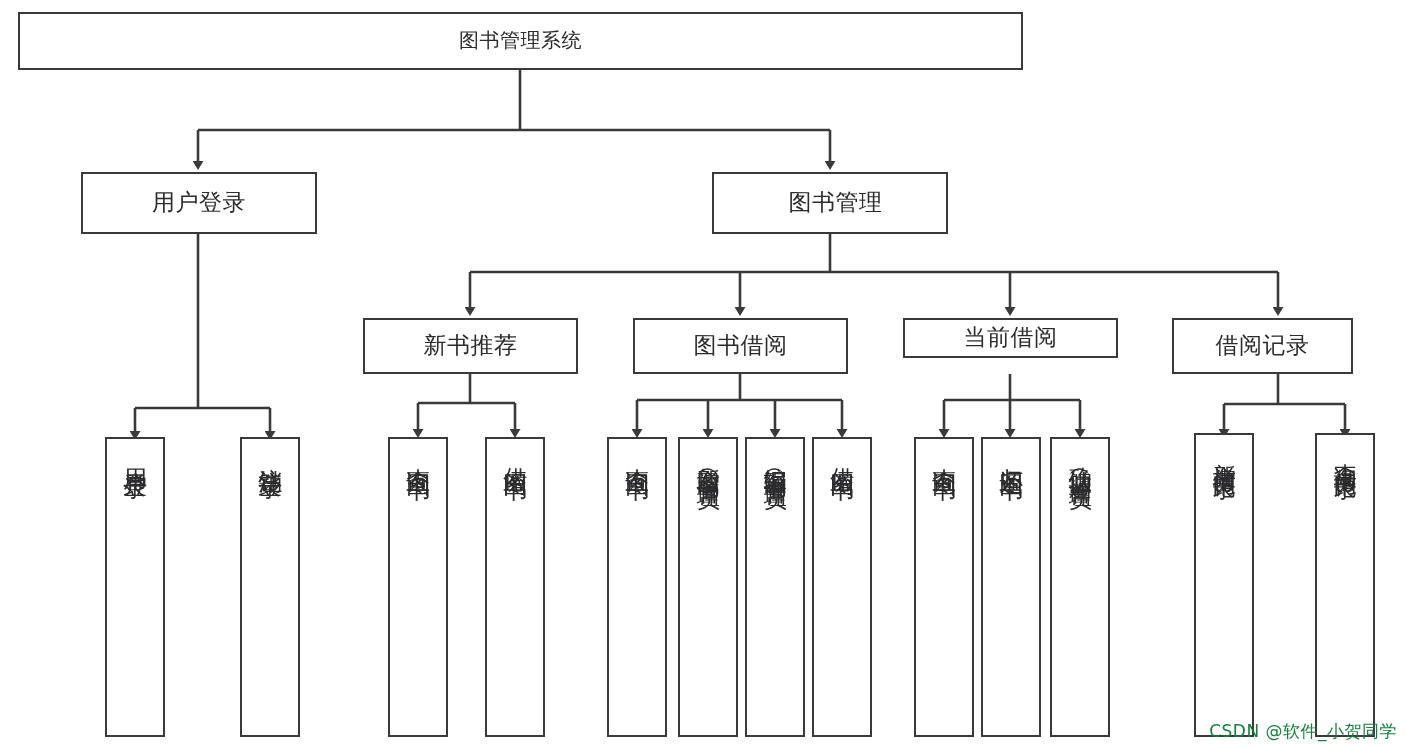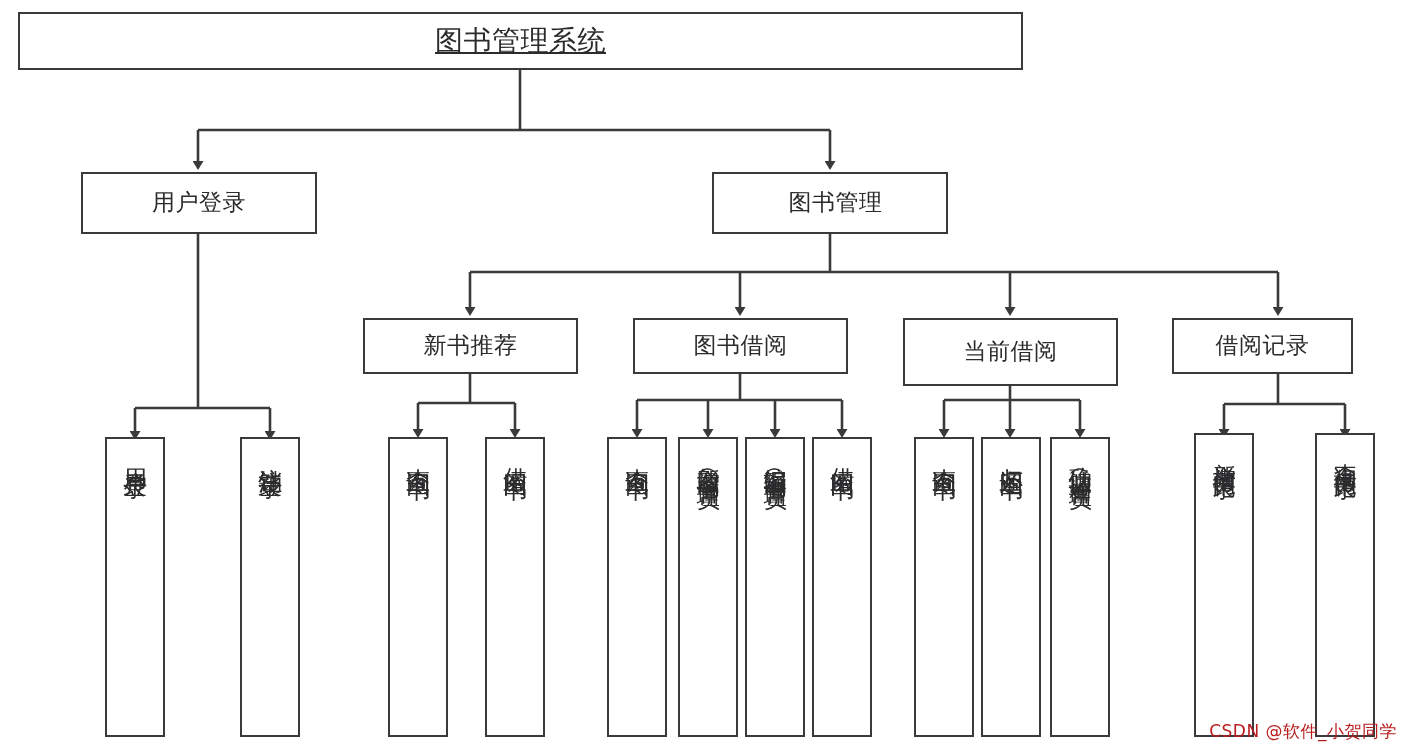--- a/index.html
+++ b/index.html
@@ -40,22 +40,21 @@
     display: block;
     text-align: center;
     line-height: 1.18;
     letter-spacing: 0.5px;
   }
   
   .node.horiz .label {
     font-size: 23px;
   }
   .node.root .label {
-    font-size: 28px;
-    text-decoration: underline;
+    font-size: 20px;
   }
   
   .node.vert {
     align-items: flex-start;
     justify-content: center;
     padding-top: 10px;
   }
   .node.vert .label {
     writing-mode: vertical-rl;
     text-orientation: upright;
@@ -65,21 +64,21 @@
     white-space: nowrap;
   }
   .node.vert.tall-text .label {
     font-size: 23px;
   }
   #watermark {
     position: absolute;
     right: 8px;
     bottom: 4px;
     font-size: 17px;
-    color: #b91c1c;
+    color: #15803d;
     letter-spacing: 0.5px;
     white-space: nowrap;
     font-family: "DejaVu Sans", "Liberation Sans", sans-serif;
     margin-top: 32px;
   }
 </style>
 </head>
 <body>
 
 <div id="canvas">
@@ -148,21 +147,21 @@
   </div>
 
   <div class="node horiz" style="left:363px; top:318px; width:215px; height:56px;">
     <span class="label">新书推荐</span>
   </div>
 
   <div class="node horiz" style="left:633px; top:318px; width:215px; height:56px;">
     <span class="label">图书借阅</span>
   </div>
 
-  <div class="node horiz" style="left:903px; top:318px; width:215px; height:68px;">
+  <div class="node horiz" style="left:903px; top:318px; width:215px; height:40px;">
     <span class="label">当前借阅</span>
   </div>
 
   <div class="node horiz" style="left:1172px; top:318px; width:181px; height:56px;">
     <span class="label">借阅记录</span>
   </div>
 
   <div class="node vert" style="left:105px; top:437px; width:60px; height:300px;">
     <span class="label">用户登录</span>
   </div>

